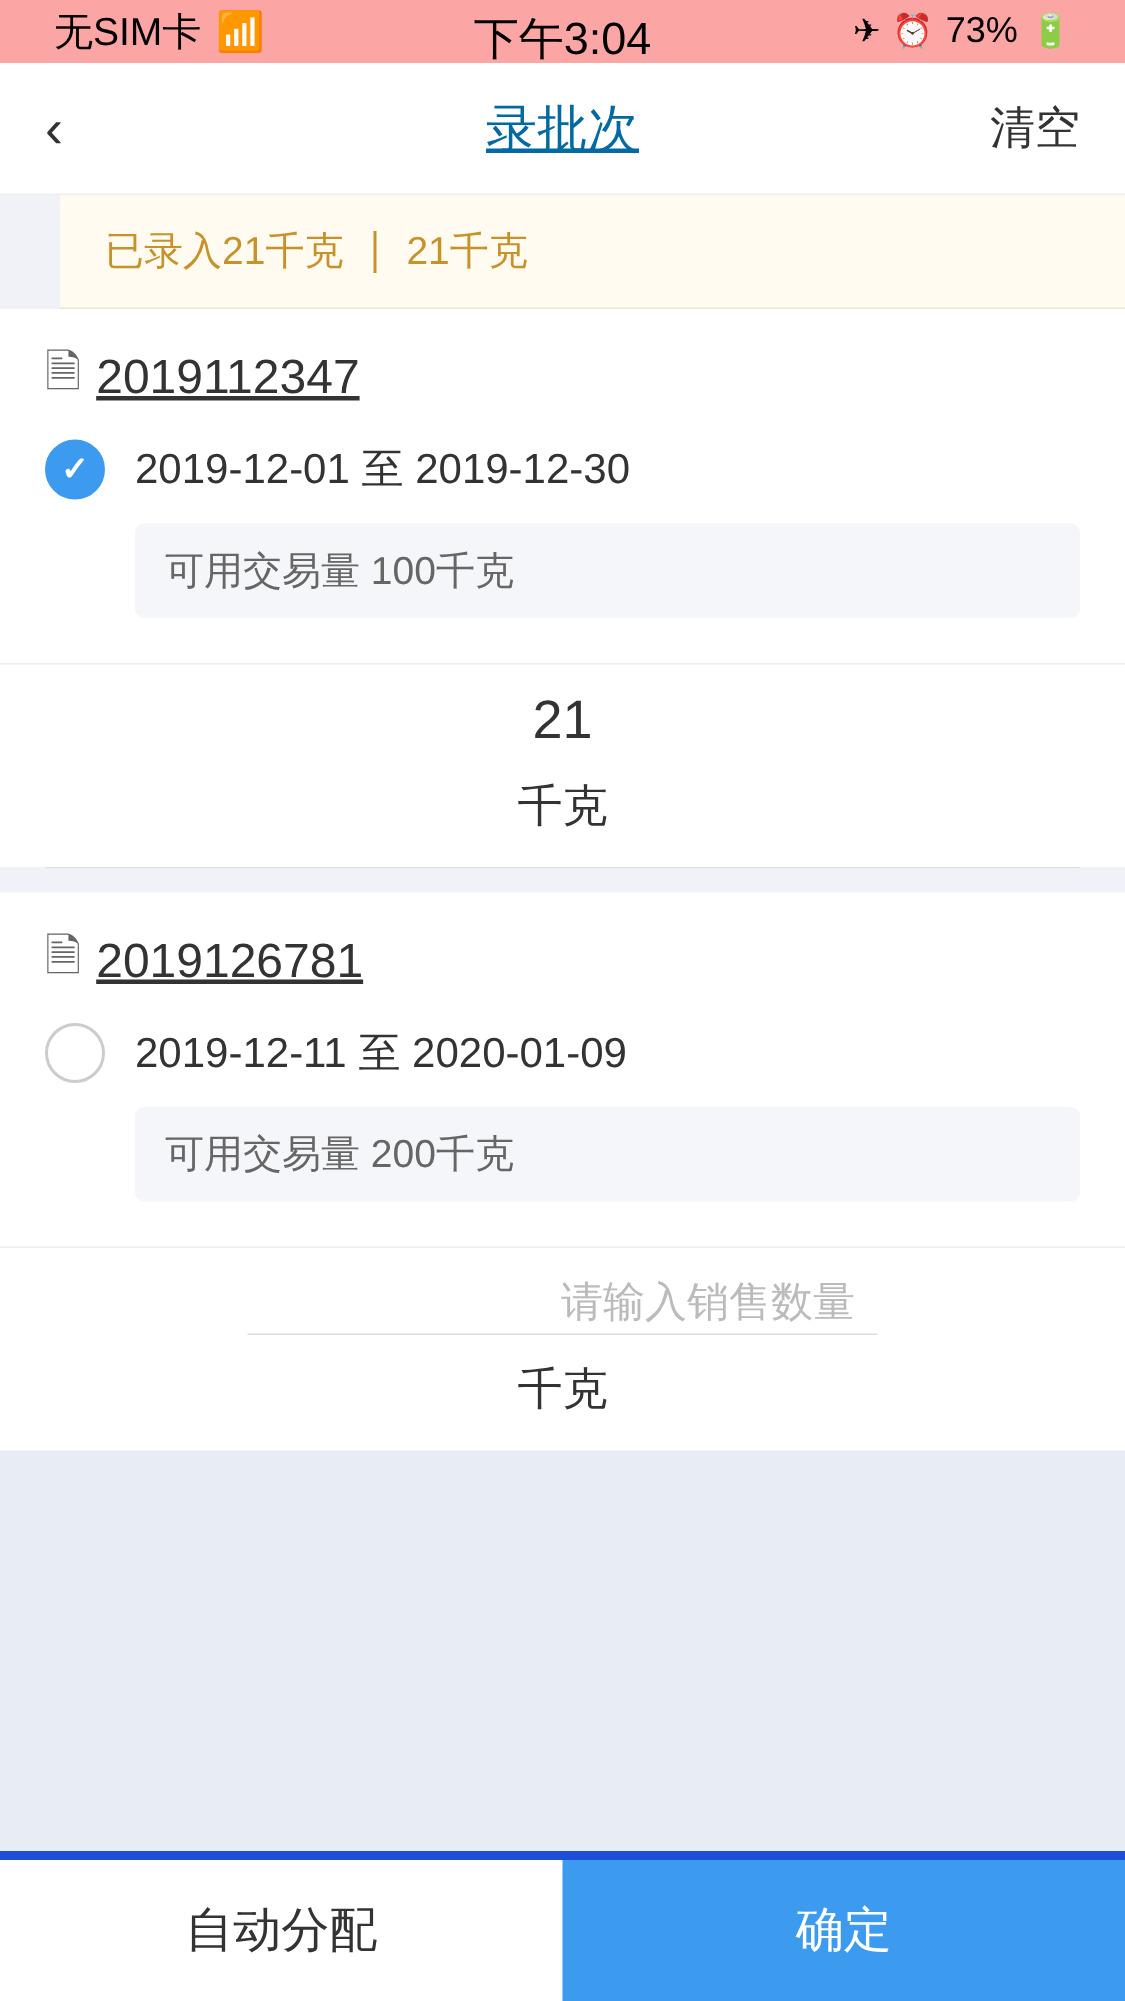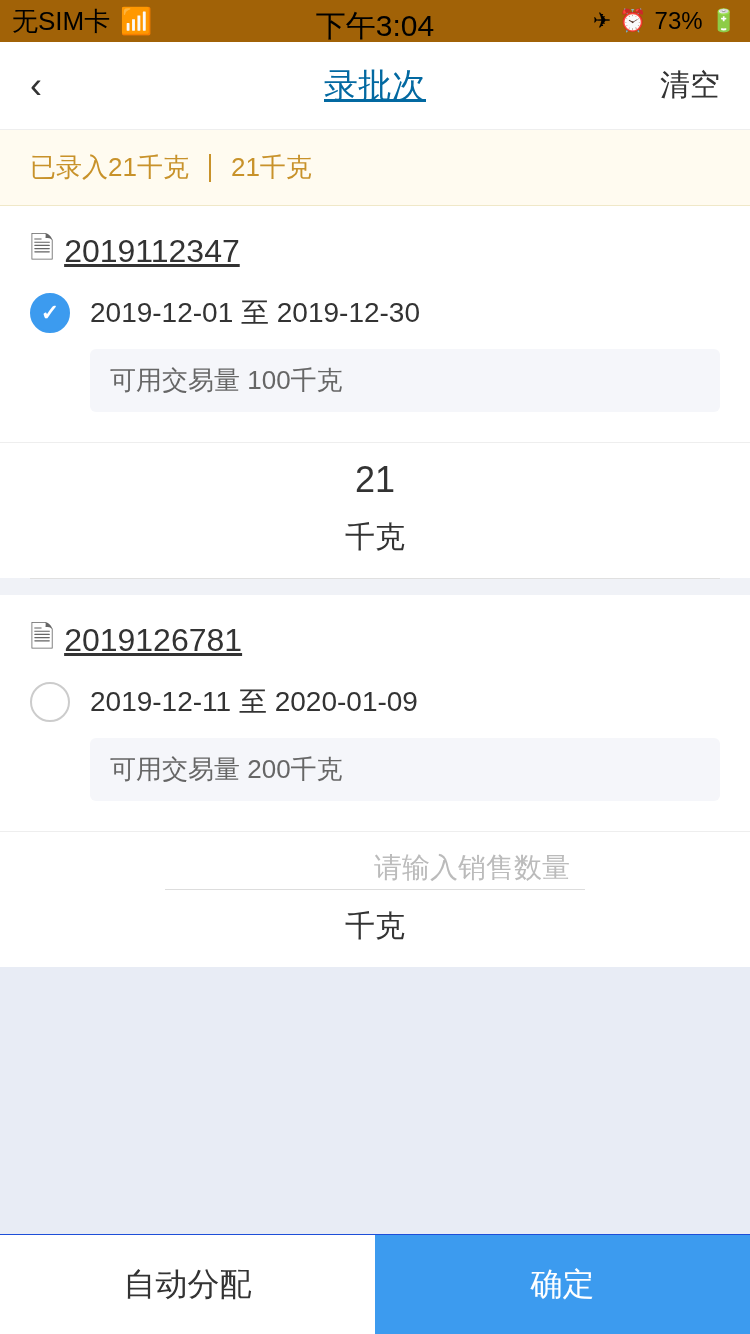--- a/index.html
+++ b/index.html
@@ -9,25 +9,25 @@
       min-height: 1334px;
       font-family: -apple-system, 'PingFang SC', 'Helvetica Neue', Arial, sans-serif;
       background: #f0f2f7;
       overflow-x: hidden;
     }
 
     
     .status-bar {
       width: 750px;
       height: 42px;
-      background: #a16207;
+      background: #fca5a5;
       display: flex;
       align-items: center;
       justify-content: space-between;
-      padding: 0 12px;
+      padding: 0 36px;
       font-size: 26px;
     }
     .status-left {
       display: flex;
       align-items: center;
       gap: 10px;
       font-size: 26px;
     }
     .status-center {
       font-size: 30px;
@@ -78,20 +78,21 @@
     }
 
     
     .info-banner {
       background: #fffbf0;
       padding: 20px 30px;
       display: flex;
       align-items: center;
       gap: 0;
       border-bottom: 1px solid #f0e8c8;
+      margin-left: 40px;
     }
     .info-banner-text {
       font-size: 26px;
       color: #c8922a;
     }
     .info-banner-divider {
       width: 2px;
       height: 28px;
       background: #c8922a;
       margin: 0 20px;
@@ -221,21 +222,21 @@
 
     
     .bottom-bar {
       position: fixed;
       bottom: 0;
       left: 0;
       width: 750px;
       height: 100px;
       display: flex;
       background: #fff;
-      border-top: 1px solid #1d4ed8;
+      border-top: 6px solid #1d4ed8;
     }
     .btn-auto {
       flex: 1;
       display: flex;
       align-items: center;
       justify-content: center;
       font-size: 32px;
       color: #333;
       background: #fff;
       border: none;

